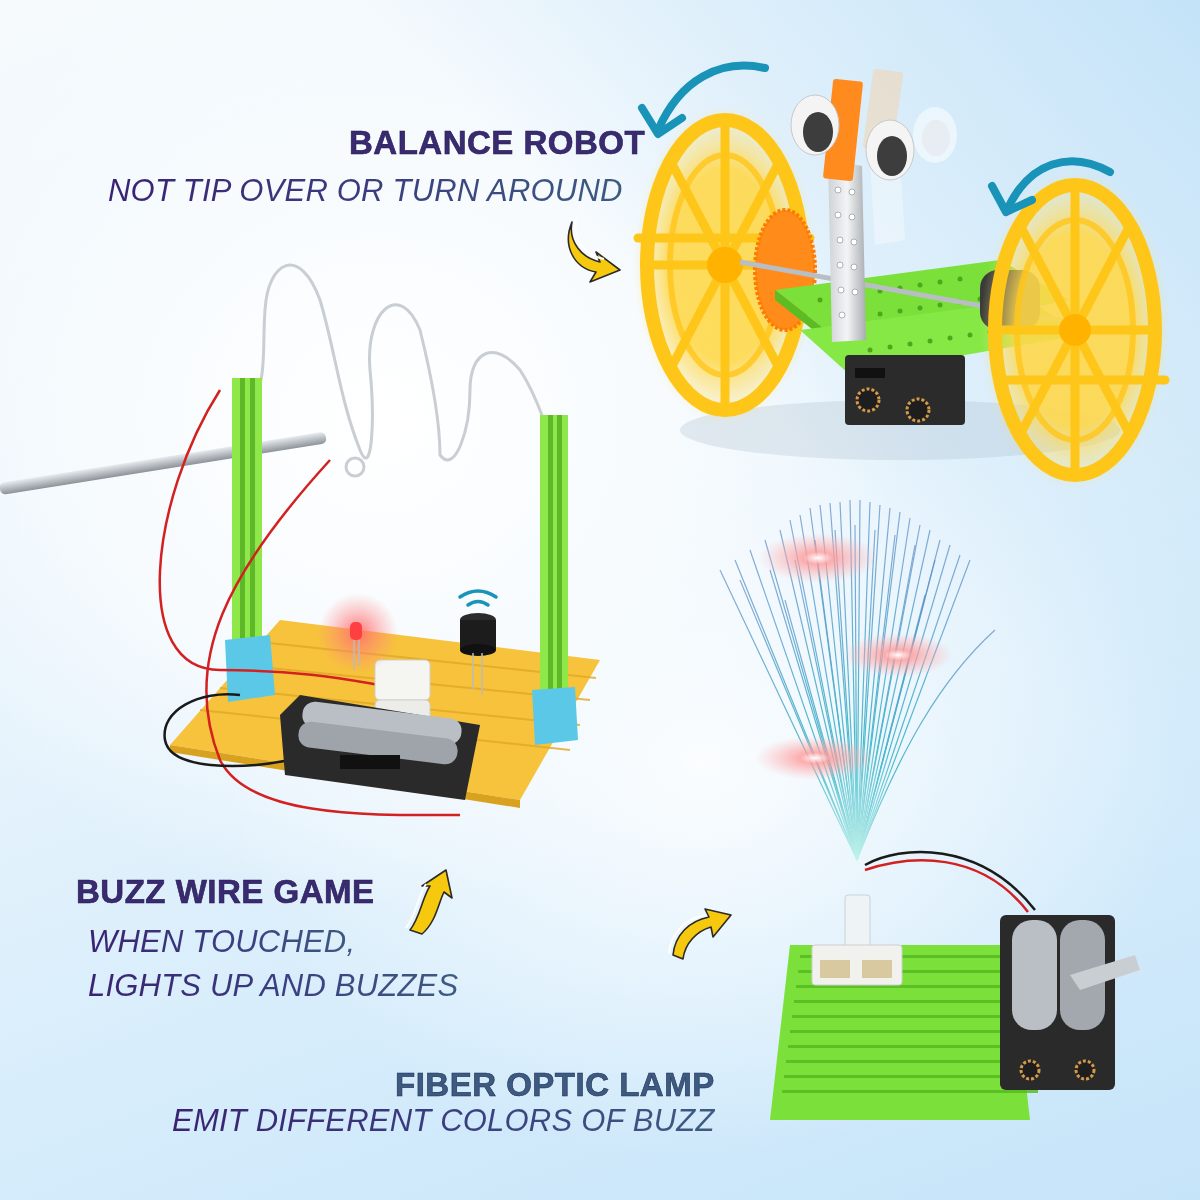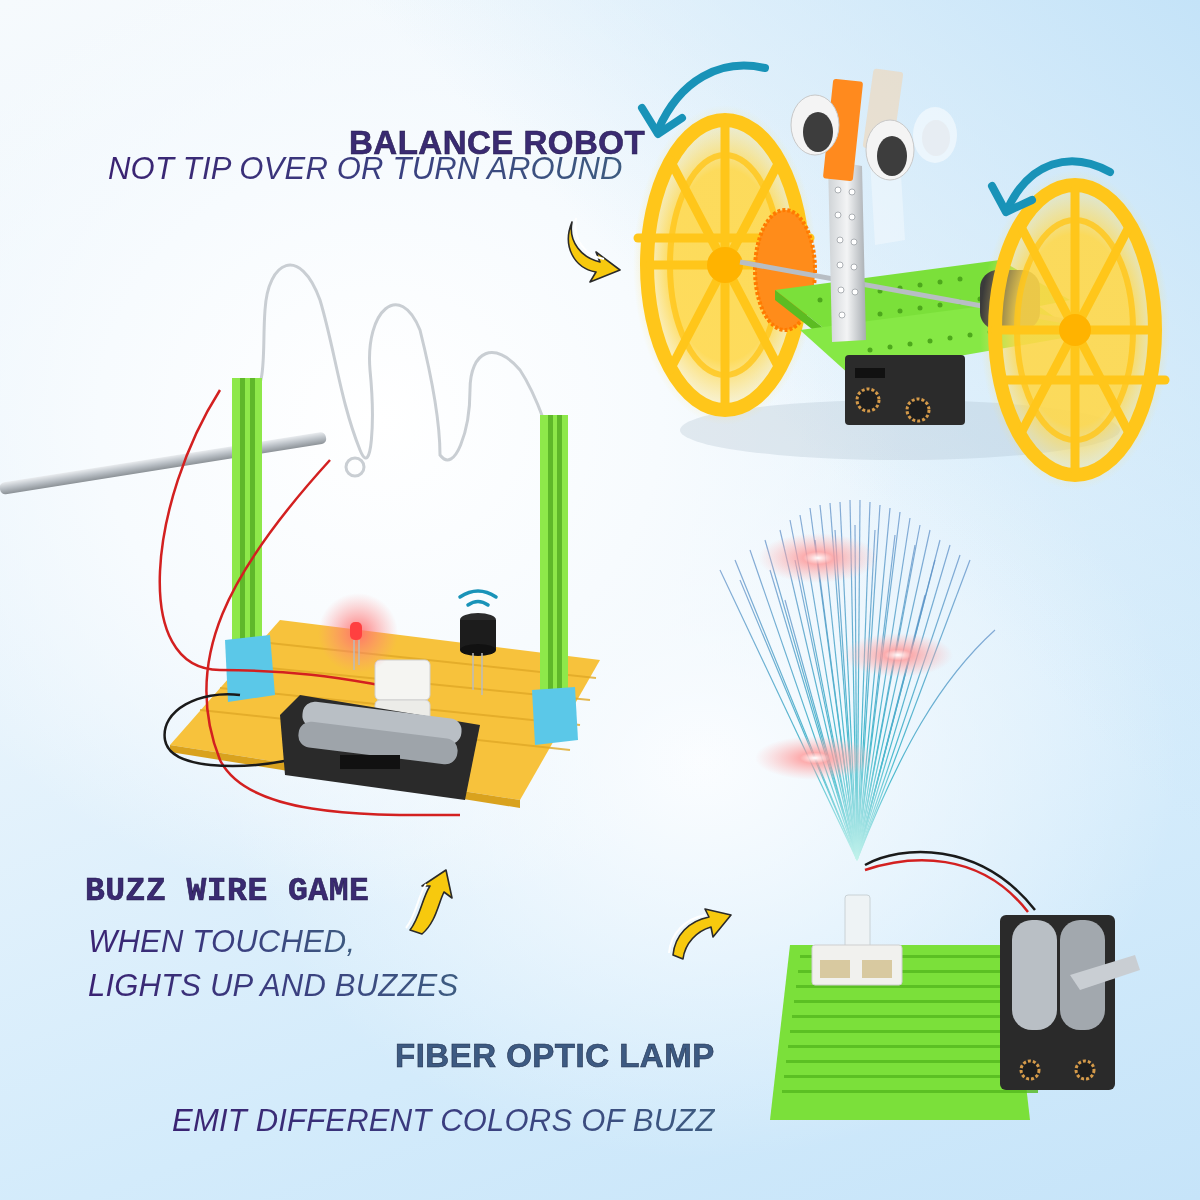--- a/index.html
+++ b/index.html
@@ -22,21 +22,21 @@
     -webkit-background-clip:text; background-clip:text; color:transparent; -webkit-text-stroke:0; }
   svg { position:absolute; overflow:visible; }
 </style>
 </head>
 <body>
 
 <div class="bg"></div>
 <div class="bg2"></div>
 
 <div class="heading" style="left:349px; top:124px;">BALANCE ROBOT</div>
-<div class="sub grad" style="left:108px; top:152px;text-decoration:underline;">NOT TIP OVER OR TURN AROUND</div>
+<div class="sub grad" style="left:108px; top:174px;text-decoration:underline;">NOT TIP OVER OR TURN AROUND</div>
 
 <svg style="left:560px; top:212px;" width="70" height="70" viewBox="0 0 70 70">
   <path d="M12 10 C 8 30, 22 46, 40 50 L 36 40 L 60 58 L 30 70 L 36 60 C 14 56, 2 34, 12 10 Z" fill="#f7c90e" stroke="#2a2a2a" stroke-width="1.6" stroke-linejoin="round"></path>
   <path d="M16 6 C 12 28, 26 44, 44 47" fill="none" stroke="#ffffff" stroke-width="2"></path>
 </svg>
 
 <svg style="left:600px; top:0px;" width="600" height="480" viewBox="0 0 600 480">
   <defs>
     <radialGradient id="glow" cx="50%" cy="50%" r="50%">
       <stop offset="60%" stop-color="#ffd84a" stop-opacity="0.9"></stop>
@@ -223,21 +223,21 @@
   <g fill="none" stroke="#1993b8" stroke-width="3.5" stroke-linecap="round">
     <path d="M468 365 Q 478 358 488 365"></path>
     <path d="M460 357 Q 478 345 496 357"></path>
   </g>
 </svg>
 
 <svg style="left:400px; top:868px;" width="60" height="70" viewBox="0 0 60 70">
   <path d="M10 62 C 20 50, 22 30, 30 18 L 22 18 L 46 2 L 52 30 L 44 24 C 38 36, 36 54, 22 66 Z" fill="#f7c90e" stroke="#2a2a2a" stroke-width="1.6" stroke-linejoin="round"></path>
   <path d="M6 60 C 16 48, 18 28, 26 16" fill="none" stroke="#ffffff" stroke-width="2"></path>
 </svg>
-<div class="heading" style="left:85px; top:873px;font-family:Liberation Mono, monospace;">BUZZ WIRE GAME</div>
+<div class="heading" style="left:76px; top:873px;">BUZZ WIRE GAME</div>
 <div class="sub grad" style="left:88px; top:925px;">WHEN TOUCHED,</div>
 <div class="sub grad" style="left:88px; top:957px;margin-top:12px;">LIGHTS UP AND BUZZES</div>
 
 <svg style="left:640px; top:500px;" width="520" height="620" viewBox="0 0 520 620">
   <defs>
     <linearGradient id="fiber" x1="0" y1="1" x2="0" y2="0">
       <stop offset="0" stop-color="#bff3ea"></stop>
         <stop offset="0.35" stop-color="#3ab4c9"></stop>
         <stop offset="1" stop-color="#4a7fbf" stop-opacity="0.7"></stop>
     </linearGradient>
@@ -321,14 +321,14 @@
     <path d="M430 475 L 495 455 L 500 470 L 440 490 Z" fill="#c9ced3"></path>
     <circle cx="390" cy="570" r="9" fill="#1e1e1e" stroke="#d49a4a" stroke-width="3" stroke-dasharray="3 2"></circle>
     <circle cx="445" cy="570" r="9" fill="#1e1e1e" stroke="#d49a4a" stroke-width="3" stroke-dasharray="3 2"></circle>
   </g>
 </svg>
 
 <svg style="left:665px; top:905px;" width="70" height="60" viewBox="0 0 70 60">
   <path d="M8 50 C 10 30, 24 16, 44 12 L 40 4 L 66 10 L 48 32 L 46 22 C 32 26, 20 38, 18 54 Z" fill="#f7c90e" stroke="#2a2a2a" stroke-width="1.6" stroke-linejoin="round"></path>
   <path d="M4 48 C 6 28, 20 14, 40 10" fill="none" stroke="#ffffff" stroke-width="2"></path>
 </svg>
-<div class="heading blue" style="left:395px; top:1037px;">FIBER OPTIC LAMP</div>
+<div class="heading blue" style="left:395px; top:1066px;">FIBER OPTIC LAMP</div>
 <div class="sub grad" style="left:172px; top:1104px;">EMIT DIFFERENT COLORS OF BUZZ</div>
 
 </body></html>

